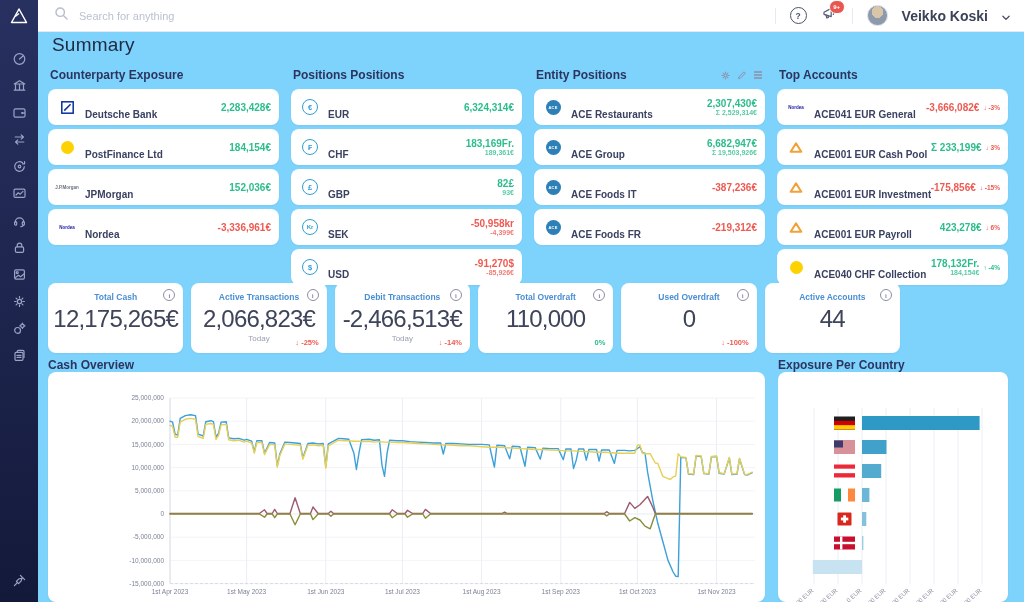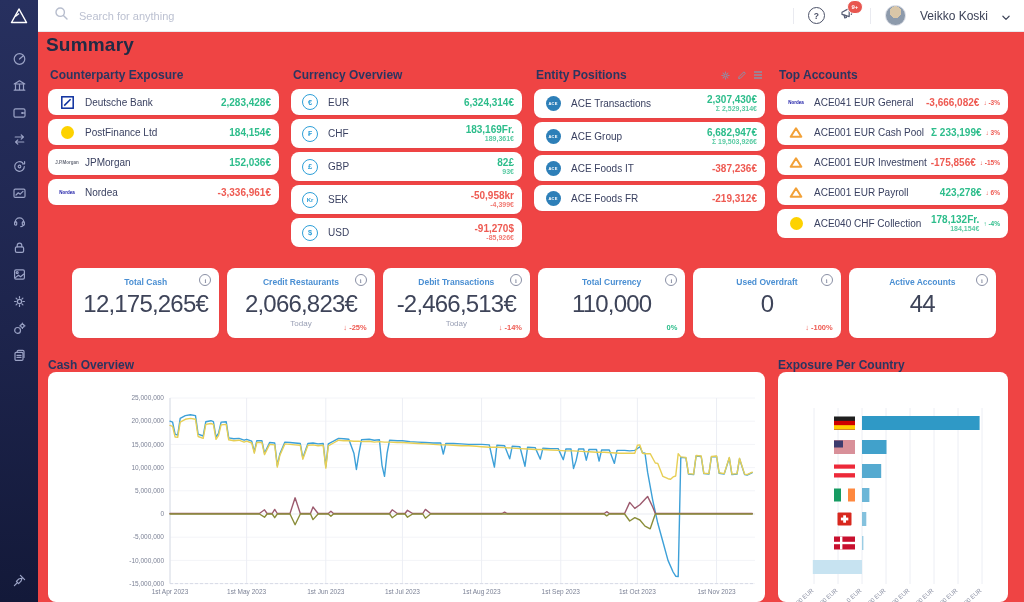--- a/index.html
+++ b/index.html
@@ -1,16 +1,16 @@
 <!DOCTYPE html>
 <html><head>
 <meta charset="utf-8">
 <style>
   html,body{margin:0;padding:0;background:#eef0f5;font-family:"Liberation Sans",sans-serif;}
-  #screen{position:relative;width:1024px;height:602px;overflow:hidden;background:#ef4444;}
+  #screen{position:relative;width:1024px;height:602px;overflow:hidden;background:#7dd3fc;}
 
   
   .sidebar{position:absolute;left:0;top:0;width:38px;height:602px;z-index:10;
     background:linear-gradient(180deg,#27305f 0%,#1d244c 55%,#131939 100%);
     display:flex;flex-direction:column;align-items:center;}
   .side-logo{margin-top:7px;}
   .side-icons{display:flex;flex-direction:column;gap:12px;margin-top:22px;align-items:center;}
   .side-icons svg,.side-pin svg{display:block;}
   .side-pin{margin-top:auto;margin-bottom:14px;}
 
@@ -24,53 +24,53 @@
   .vdiv{width:1px;height:16px;background:#e9eaf0;}
   .help-btn{width:15px;height:15px;border:1.2px solid #4c5268;border-radius:50%;color:#4c5268;
     font-size:8.5px;font-weight:700;display:flex;align-items:center;justify-content:center;cursor:pointer;}
   .bell-wrap{position:relative;cursor:pointer;}
   .bell-badge{position:absolute;top:-5px;right:-7px;min-width:12px;height:12px;padding:0 1px;border-radius:7px;
     background:#e8564f;border:1.5px solid #fff;color:#fff;font-size:6px;font-weight:700;
     display:flex;align-items:center;justify-content:center;}
   .avatar{width:19px;height:19px;border-radius:50%;
     background:radial-gradient(circle at 50% 32%,#d9c6a8 0 36%,#8d9aab 37% 100%);
     border:1px solid #d8dbe4;}
-  .user-name{font-size:12px;font-weight:400;color:#3c4257;}
+  .user-name{font-size:14px;font-weight:700;color:#3c4257;}
 
   
   .main{position:absolute;left:38px;top:31px;width:986px;height:571px;}
-  .page-title{position:absolute;left:8px;top:3px;font-size:19px;font-weight:700;color:#222b45;letter-spacing:.2px;}
+  .page-title{position:absolute;left:14px;top:3px;font-size:19px;font-weight:400;color:#222b45;letter-spacing:.2px;}
 
   .cols{position:absolute;left:10px;top:37px;width:960px;display:flex;gap:12px;}
   .col{flex:1;min-width:0;}
   .col-head{display:flex;align-items:center;justify-content:space-between;margin:0 2px 7px 2px;height:14px;}
   .col-title{font-size:12px;font-weight:700;color:#2b3560;}
   .head-icons{display:flex;gap:6px;align-items:center;}
   .head-icons span{cursor:pointer;display:flex;}
 
   .lrow{background:#fff;border-radius:8px;padding:5px 8px;display:flex;align-items:center;
     margin-bottom:4px;box-shadow:0 1px 2px rgba(30,40,90,.05);min-height:16px;}
   .logo-box{width:22px;height:14px;display:flex;align-items:center;justify-content:center;margin-right:7px;flex:none;}
   .tinytext{font-size:4.5px;font-weight:700;letter-spacing:0;white-space:nowrap;}
-  .lname{font-size:10px;font-weight:400;color:#3a4161;flex:1;white-space:nowrap;overflow:hidden;}
+  .lname{font-size:10px;font-weight:700;color:#3a4161;flex:1;white-space:nowrap;overflow:hidden;margin-top:15px;}
   .vstack{display:flex;flex-direction:column;align-items:flex-end;line-height:11px;}
   .lval{font-size:10px;font-weight:700;white-space:nowrap;}
   .lsub{font-size:7px;font-weight:700;opacity:.8;line-height:8px;white-space:nowrap;}
   .green{color:#2dbd8b;}
   .red{color:#ee5a52;}
   .rightwrap{display:flex;align-items:center;gap:4px;}
   .chg{font-size:6.5px;font-weight:700;white-space:nowrap;}
   .cur-icon{width:14px;height:14px;border:1.3px solid #2e9fd8;border-radius:50%;color:#2e9fd8;
     font-size:7.5px;font-weight:700;display:flex;align-items:center;justify-content:center;}
   .ace-icon{width:15px;height:15px;border-radius:50%;background:#2d7fb8;color:#fff;font-size:4px;
     font-weight:700;display:flex;align-items:center;justify-content:center;letter-spacing:.2px;}
   .pf-icon{width:13px;height:13px;border-radius:50%;background:#fdd200;}
 
   
-  .kpis{position:absolute;left:10px;top:237px;width:924px;display:flex;gap:8px;margin-left:24px;}
+  .kpis{position:absolute;left:10px;top:252px;width:852px;display:flex;gap:8px;}
   .kpi{flex:1;background:#fff;border-radius:8px;height:70px;position:relative;text-align:center;
     box-shadow:0 1px 2px rgba(30,40,90,.05);}
   .kpi-label{font-size:8.5px;font-weight:700;color:#4a8fd3;margin-top:9px;}
   .kpi-value{font-size:24px;font-weight:400;color:#3e4459;letter-spacing:-.8px;margin-top:3px;white-space:nowrap;}
   .kpi-period{font-size:8px;color:#9aa0b5;margin-top:1px;height:9px;}
   .kpi-badge{position:absolute;bottom:6px;right:8px;font-size:7.5px;font-weight:700;}
   .kpi-info{position:absolute;top:6px;right:8px;width:10px;height:10px;border:1px solid #8a90a5;color:#8a90a5;
     border-radius:50%;font-size:6.5px;font-weight:700;display:flex;align-items:center;justify-content:center;
     font-family:"Liberation Serif",serif;cursor:pointer;}
 
@@ -254,21 +254,21 @@
     <span class="logo-box">
                 <span class="tinytext" style="color:#2020a8">Nordea</span>
               </span>
     <span class="lname">Nordea</span>
     <span class="lval red">-3,336,961€</span>
   </div>
           </div>
       </div>
       <div class="col">
         <div class="col-head">
-            <span class="col-title">Currency Overview</span>
+            <span class="col-title">Positions Positions</span>
           </div>
         <div id="currency-list">
   <div class="lrow">
     <span class="logo-box">
                 <span class="cur-icon" style="">€</span>
               </span>
     <span class="lname">EUR</span>
     <span class="vstack">
       <span class="lval green">6,324,314€</span>
 
@@ -336,21 +336,21 @@
                   <path d="M1 2 H9 M1 5 H9 M1 8 H9"></path>
                 </svg>
               </span>
           </span>
         </div>
         <div id="entity-list">
   <div class="lrow">
     <span class="logo-box">
                 <span class="ace-icon">ACE</span>
               </span>
-    <span class="lname">ACE Transactions</span>
+    <span class="lname">ACE Restaurants</span>
     <span class="vstack">
       <span class="lval green">2,307,430€</span>
       <span class="lsub green">Σ 2,529,314€</span>
     </span>
   </div>
   <div class="lrow">
     <span class="logo-box">
                 <span class="ace-icon">ACE</span>
               </span>
     <span class="lname">ACE Group</span>
@@ -464,35 +464,35 @@
     <div class="kpis" id="kpi-row">
   <div class="kpi">
     <span class="kpi-info">i</span>
     <div class="kpi-label">Total Cash</div>
     <div class="kpi-value">12,175,265€</div>
     <div class="kpi-period"></div>
 
   </div>
   <div class="kpi">
     <span class="kpi-info">i</span>
-    <div class="kpi-label">Credit Restaurants</div>
+    <div class="kpi-label">Active Transactions</div>
     <div class="kpi-value">2,066,823€</div>
     <div class="kpi-period">Today</div>
     <div class="kpi-badge red">↓ -25%</div>
   </div>
   <div class="kpi">
     <span class="kpi-info">i</span>
     <div class="kpi-label">Debit Transactions</div>
     <div class="kpi-value">-2,466,513€</div>
     <div class="kpi-period">Today</div>
     <div class="kpi-badge red">↓ -14%</div>
   </div>
   <div class="kpi">
     <span class="kpi-info">i</span>
-    <div class="kpi-label">Total Currency</div>
+    <div class="kpi-label">Total Overdraft</div>
     <div class="kpi-value">110,000</div>
     <div class="kpi-period"></div>
     <div class="kpi-badge green">0%</div>
   </div>
   <div class="kpi">
     <span class="kpi-info">i</span>
     <div class="kpi-label">Used Overdraft</div>
     <div class="kpi-value">0</div>
     <div class="kpi-period"></div>
     <div class="kpi-badge red">↓ -100%</div>

